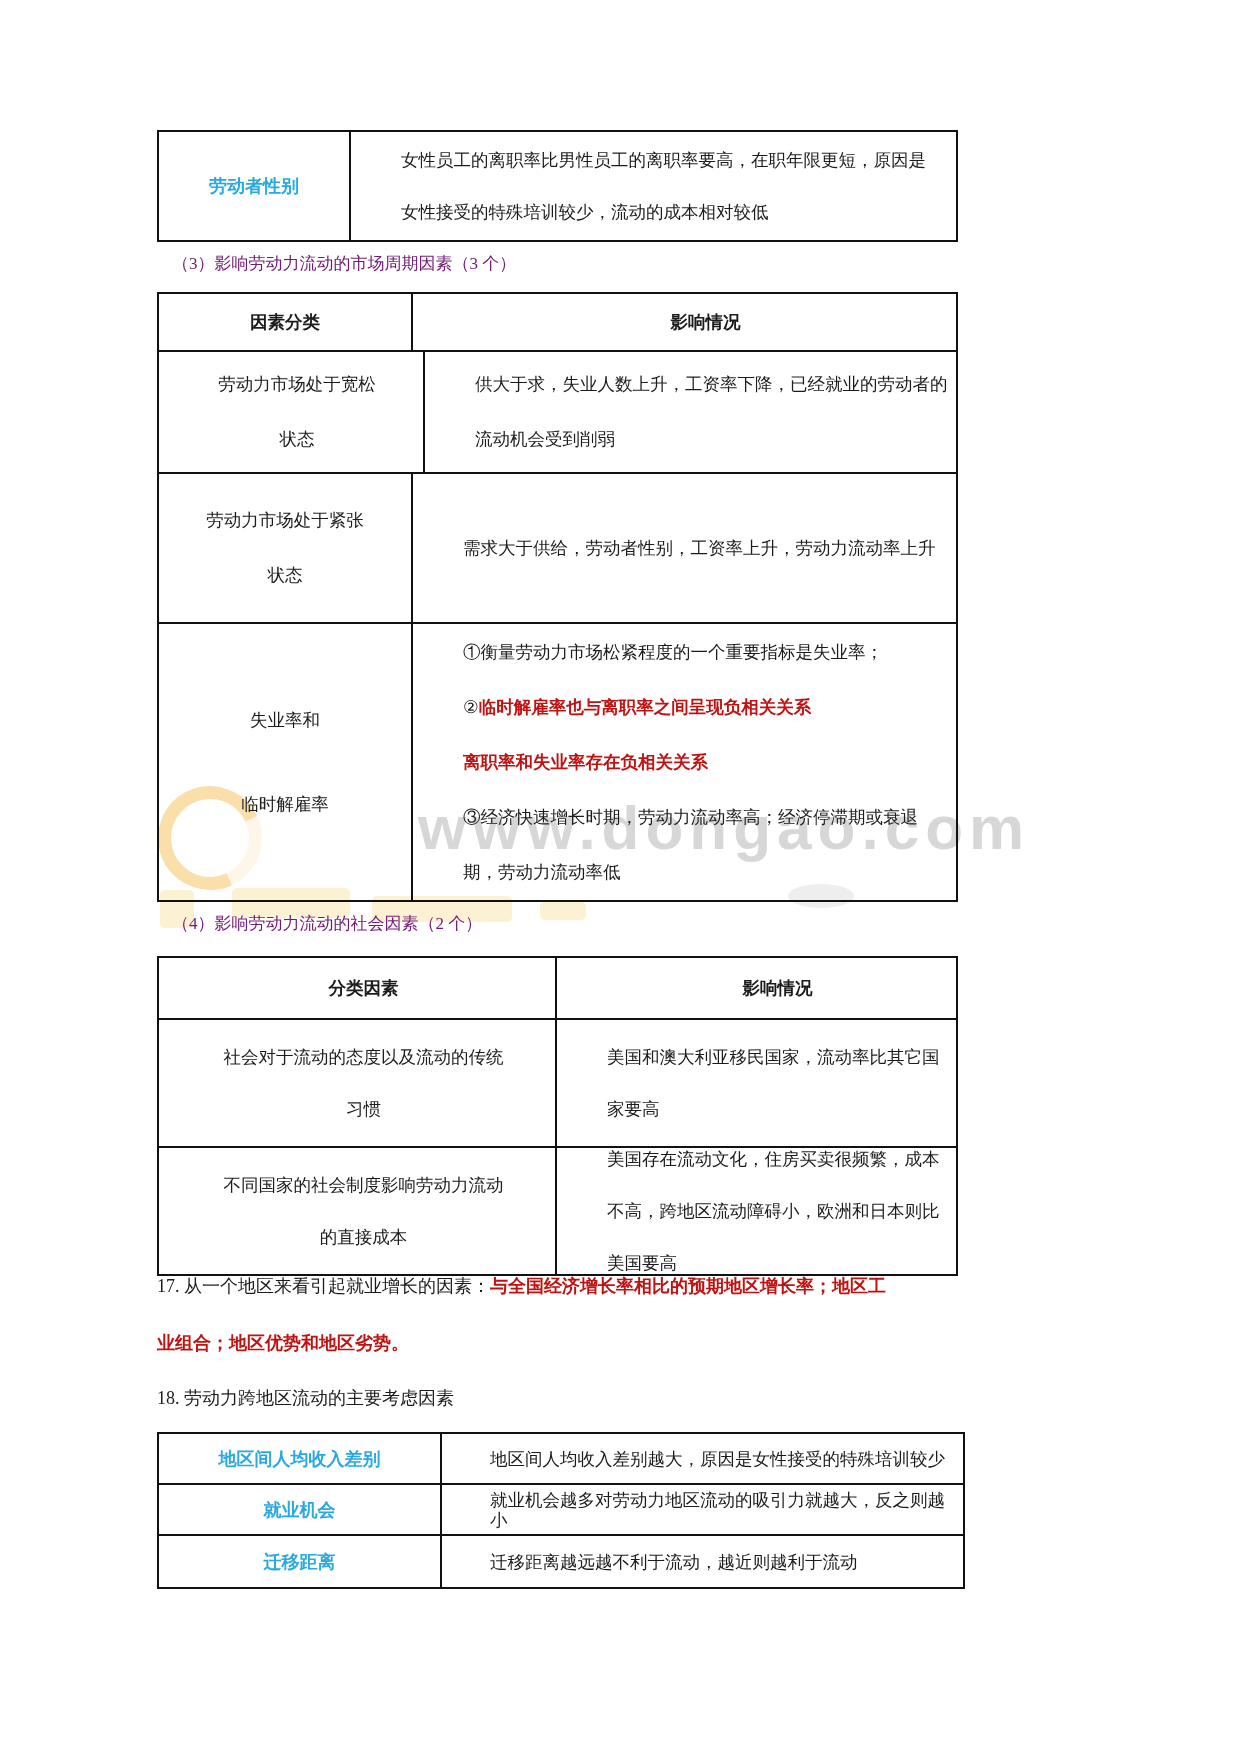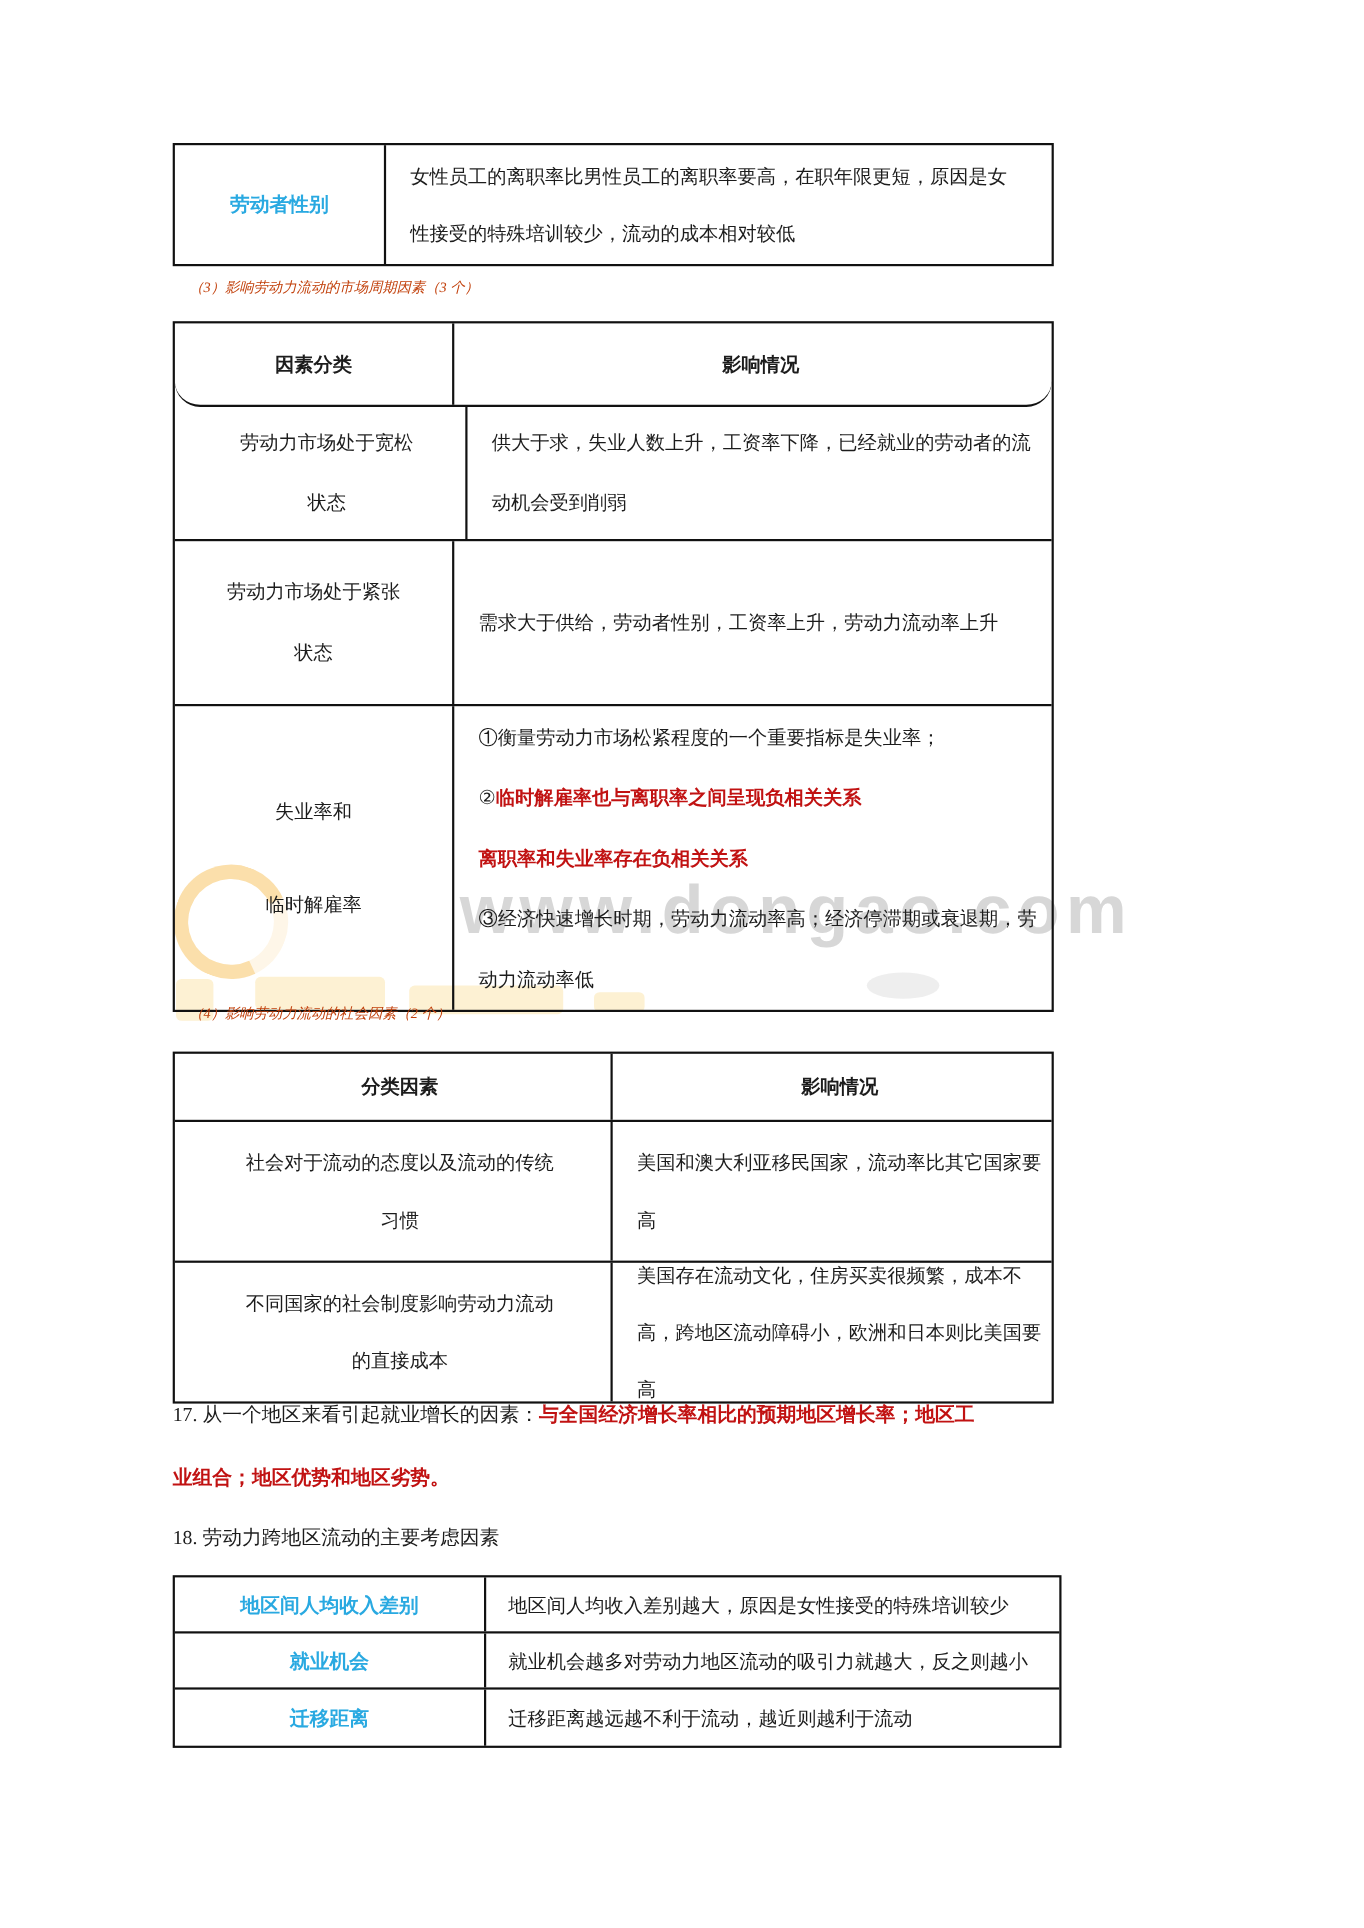--- a/index.html
+++ b/index.html
@@ -45,51 +45,51 @@
   .trow { display:flex; box-sizing:border-box; border-bottom:2px solid #111; }
   .trow:last-child { border-bottom:none; }
   .cl {
     box-sizing:border-box; border-right:2px solid #111;
     display:flex; flex-direction:column; justify-content:center; align-items:center;
     text-align:center;
   }
   .cr {
     box-sizing:border-box; flex:1;
     display:flex; flex-direction:column; justify-content:center;
-    padding:0 8px 0 22px; text-align:left;
+    padding:0 8px 0 22px; text-align:left;margin-left:28px;
   }
   .body-text { font-size:17.5px; line-height:55px; }
   .hdr { font-family:"Liberation Sans", sans-serif; font-weight:bold; font-size:17.5px; }
   .lbl-line { font-size:17.5px; line-height:55px; }
   .blue { color:#29a9e1; font-family:"Liberation Sans", sans-serif; font-weight:bold; font-size:18px; }
   .red  { color:#c11212; font-family:"Liberation Sans", sans-serif; font-weight:bold; font-size:17.5px; }
   .blk  { color:#1c1c1c; }
 
   
   #table-gender { top:130px; left:157px; width:801px; height:112px; display:flex; }
   #table-gender .cl { width:192px; height:100%; }
   #table-gender .cr { padding:0 26px 0 22px; }
   #table-gender .body-text { line-height:52px; }
 
   
   .heading {
     position:absolute; left:172px; z-index:1;
-    font-size:13px; color:#c2410c; white-space:nowrap;font-style:italic;
+    font-size:17px; color:#701a75; white-space:nowrap;
   }
   #heading-cycle  { top:252px; }
   #heading-social { top:912px; }
   #item17 { position:absolute; top:1258px; left:157px; width:742px; z-index:1;
             font-size:18px; line-height:57px; }
   #item17 .red { font-size:18px; }
   #item18 { position:absolute; top:1386px; left:157px; z-index:1; font-size:18px; white-space:nowrap; }
 
   
   #table-cycle { top:292px; left:157px; width:801px; }
   #table-cycle .cl { width:254px; }
-  #table-cycle .row-header { height:76px;border-radius:23px; }
+  #table-cycle .row-header { height:58px; }
   #table-cycle .row-header .cl, #table-cycle .row-header .cr { justify-content:center; align-items:center; text-align:center; }
   #table-cycle .row-loose { height:122px;padding-left:12px; }
   #table-cycle .row-tight { height:150px; }
   #table-cycle .row-unemp { height:276px; }
   #table-cycle .row-unemp .lbl-line { line-height:84px; }
   .multiline-cell { display:flex; flex-direction:column; justify-content:center; }
   .info-line { font-size:17.5px; line-height:55px; }
 
   
   #table-social { top:956px; left:157px; width:801px; }

